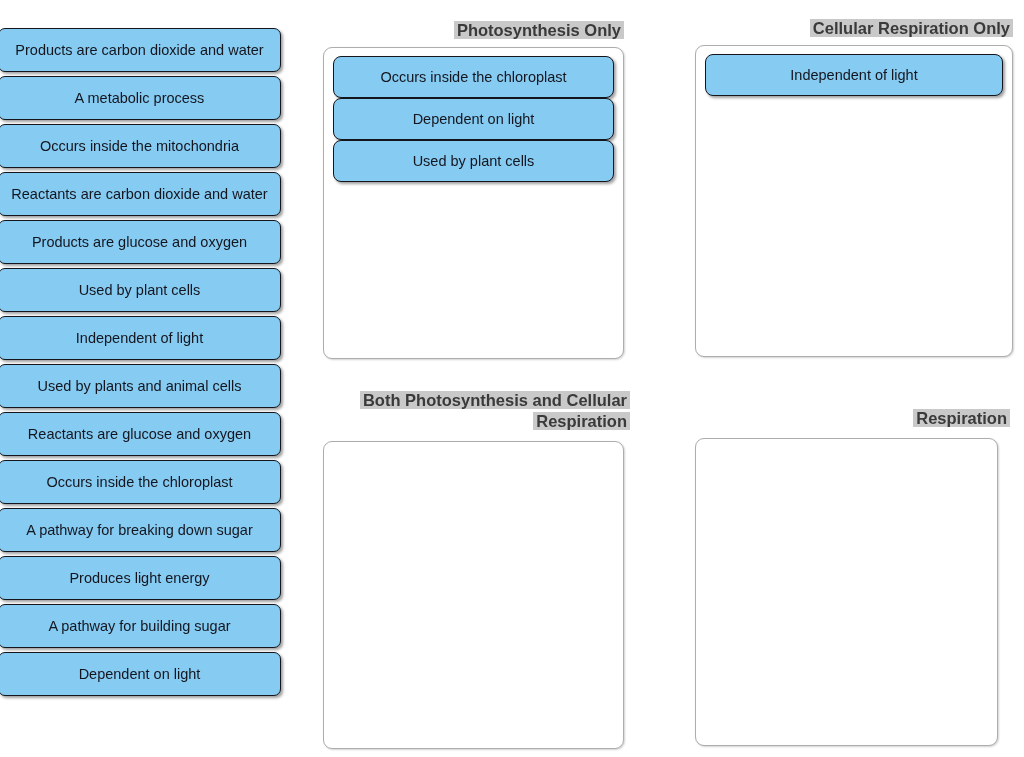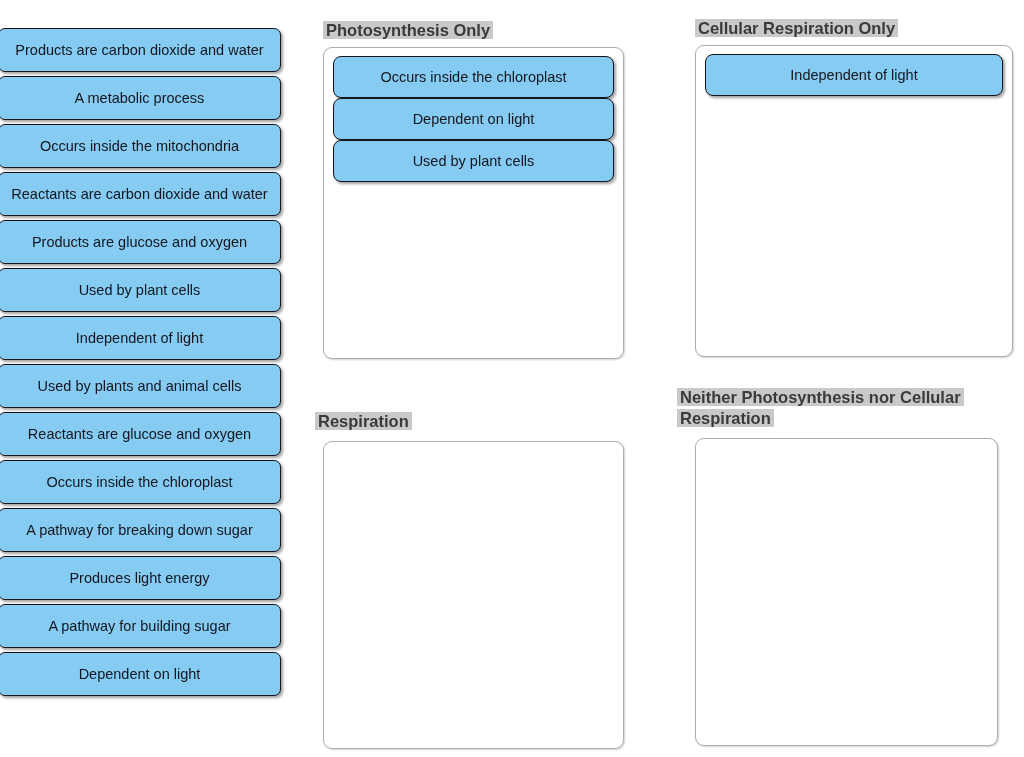--- a/index.html
+++ b/index.html
@@ -42,21 +42,21 @@
     padding: 3px 9px;
     cursor: move;
     user-select: none;
   }
 
   
   .panel {
     position: absolute;
   }
   .panel-title {
-    text-align: left;
+    text-align: right;
     font-size: 16.5px;
     font-weight: bold;
     color: #3a3a3a;
     line-height: 21px;
     margin: 0 0 6px 0;
     user-select: none;
   }
   .panel-title span.hl {
     background: #c9c9c9;
     padding: 0 3px;
@@ -140,20 +140,20 @@
 </div>
 
 <div class="panel" id="panel-cellular-respiration-only">
   <div class="panel-title"><span class="hl">Cellular Respiration Only</span></div>
   <div class="dropzone">
       <div class="dz-tile">Independent of light</div>
     </div>
 </div>
 
 <div class="panel" id="panel-both">
+  <div class="panel-title"><span class="hl">Both Photosynthesis and Cellular</span><br><span class="hl">Respiration</span></div>
+  <div class="dropzone"></div>
+</div>
+
+<div class="panel" id="panel-neither">
   <div class="panel-title"><br><span class="hl">Respiration</span></div>
   <div class="dropzone"></div>
 </div>
 
-<div class="panel" id="panel-neither">
-  <div class="panel-title"><span class="hl">Neither Photosynthesis nor Cellular</span><br><span class="hl">Respiration</span></div>
-  <div class="dropzone"></div>
-</div>
-
 </body></html>

